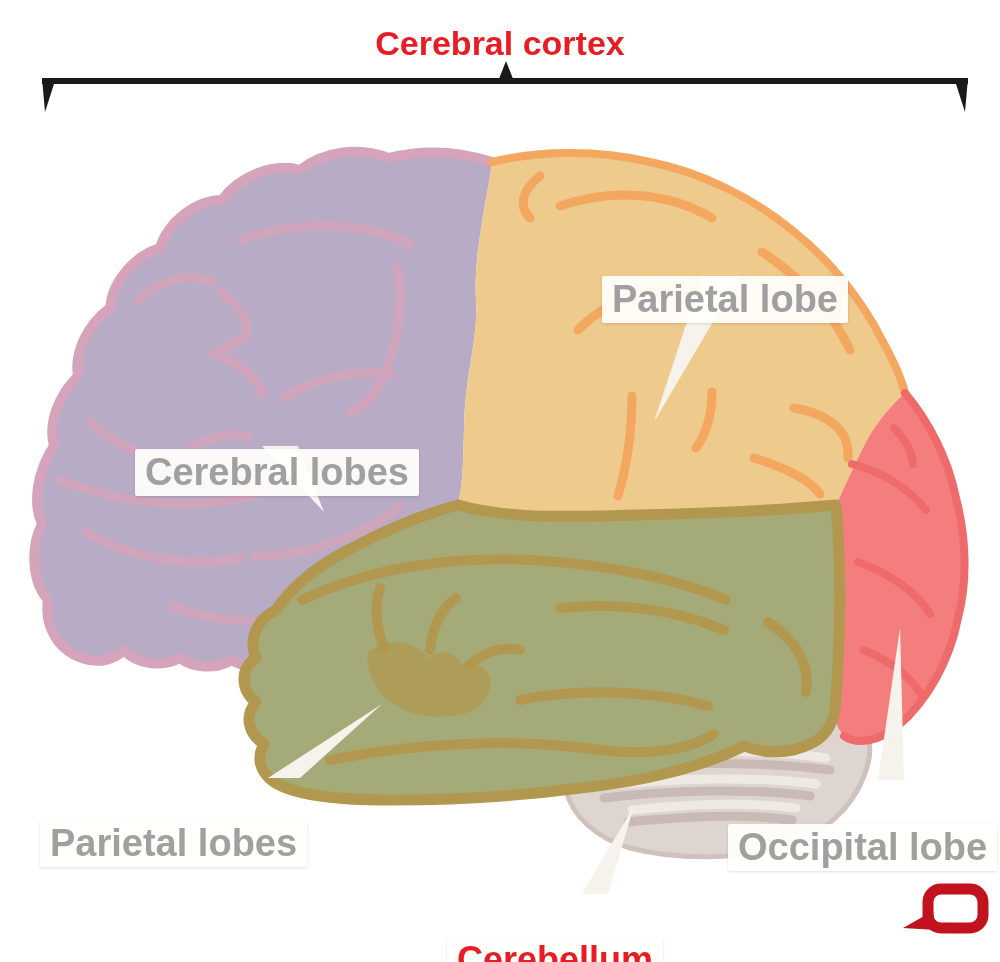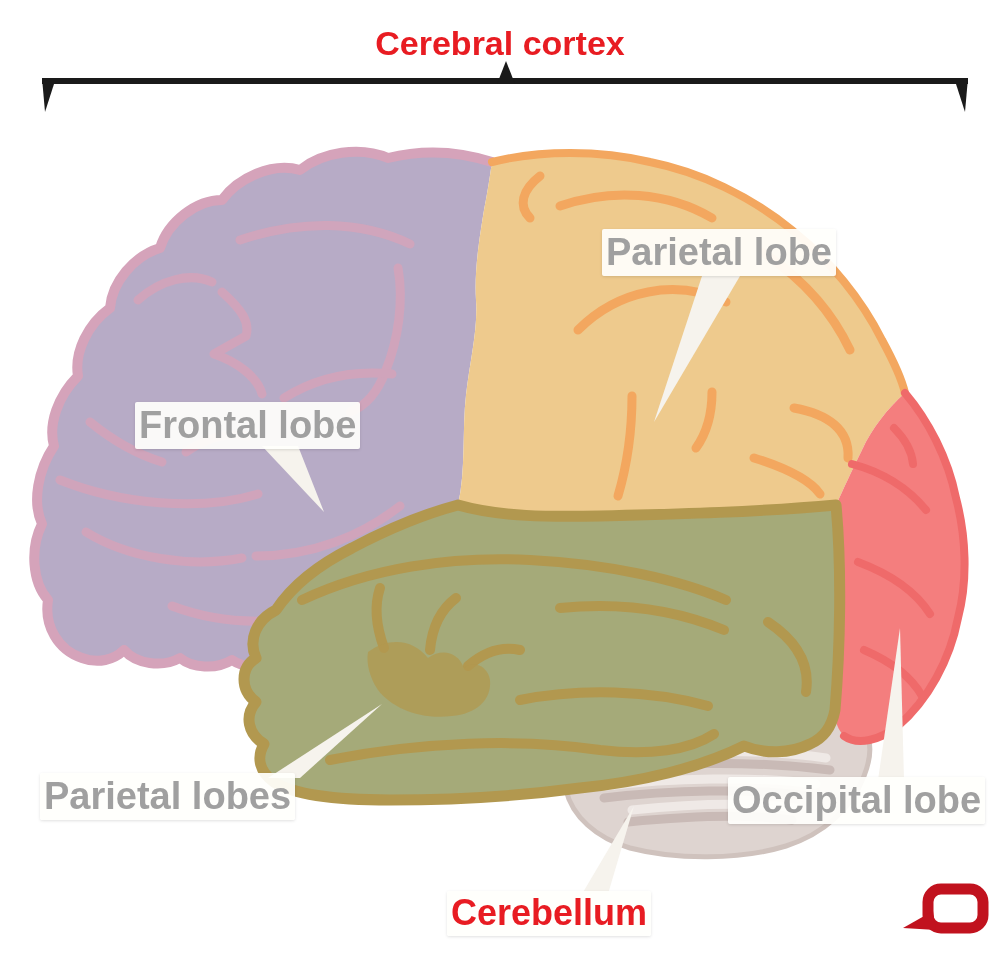--- a/index.html
+++ b/index.html
@@ -6,22 +6,23 @@
   body { width:1000px; height:962px; font-family:"Liberation Sans", sans-serif; }
   .stage { position:relative; width:1000px; height:962px; background:#ffffff; overflow:hidden; }
   svg.art { position:absolute; left:0; top:0; width:1000px; height:962px; display:block; }
   .title {
     position:absolute; top:24px; left:0; right:0;
     text-align:center; font-size:34px; font-weight:bold;
   }
   .callout {
     position:absolute; white-space:nowrap;
     font-size:38px; font-weight:bold; line-height:1.08;
-    padding:3px 4px; border-radius:2px;
+    padding:3px 10px; border-radius:2px;
     box-shadow:0 1px 3px rgba(0,0,0,0.12);
+    margin-top:47px;
   }
   .callout.small { font-size:36px; }
   .sulci { fill:none; stroke-linecap:round; stroke-linejoin:round; }
 </style>
 </head>
 <body>
 
 <div class="stage">
 
   <div class="title" style="color: rgb(232, 28, 34);">Cerebral cortex</div>
@@ -120,21 +121,21 @@
       <path d="M 878 780 L 904 780 L 900 628 Z"></path>
       <path d="M 582 894 L 608 894 L 634 806 Z"></path>
     </g>
 
     <g>
       <rect x="928" y="889" width="55" height="39" rx="13" fill="none" stroke-width="11" stroke="#c1121e"></rect>
       <path d="M 933 911 L 936 930 L 903 928 Z" fill="#c1121e"></path>
     </g>
   </svg>
 
-  <div class="callout" style="left: 135px; top: 402px; color: rgb(160, 160, 160); background: rgba(255, 255, 252, 0.93);">Frontal lobe</div>
+  <div class="callout" style="left: 135px; top: 402px; color: rgb(160, 160, 160); background: rgba(255, 255, 252, 0.93);">Cerebral lobes</div>
 
   <div class="callout" style="left: 602px; top: 229px; color: rgb(160, 160, 160); background: rgba(255, 255, 252, 0.93);">Parietal lobe</div>
 
   <div class="callout" style="left: 40px; top: 773px; color: rgb(160, 160, 160); background: rgba(255, 255, 252, 0.93);">Parietal lobes</div>
 
   <div class="callout" style="left: 728px; top: 777px; color: rgb(160, 160, 160); background: rgba(255, 255, 252, 0.93);">Occipital lobe</div>
 
   <div class="callout small" style="left: 447px; top: 891px; color: rgb(232, 28, 34); background: rgba(255, 255, 252, 0.93);">Cerebellum</div>
 </div>
 

